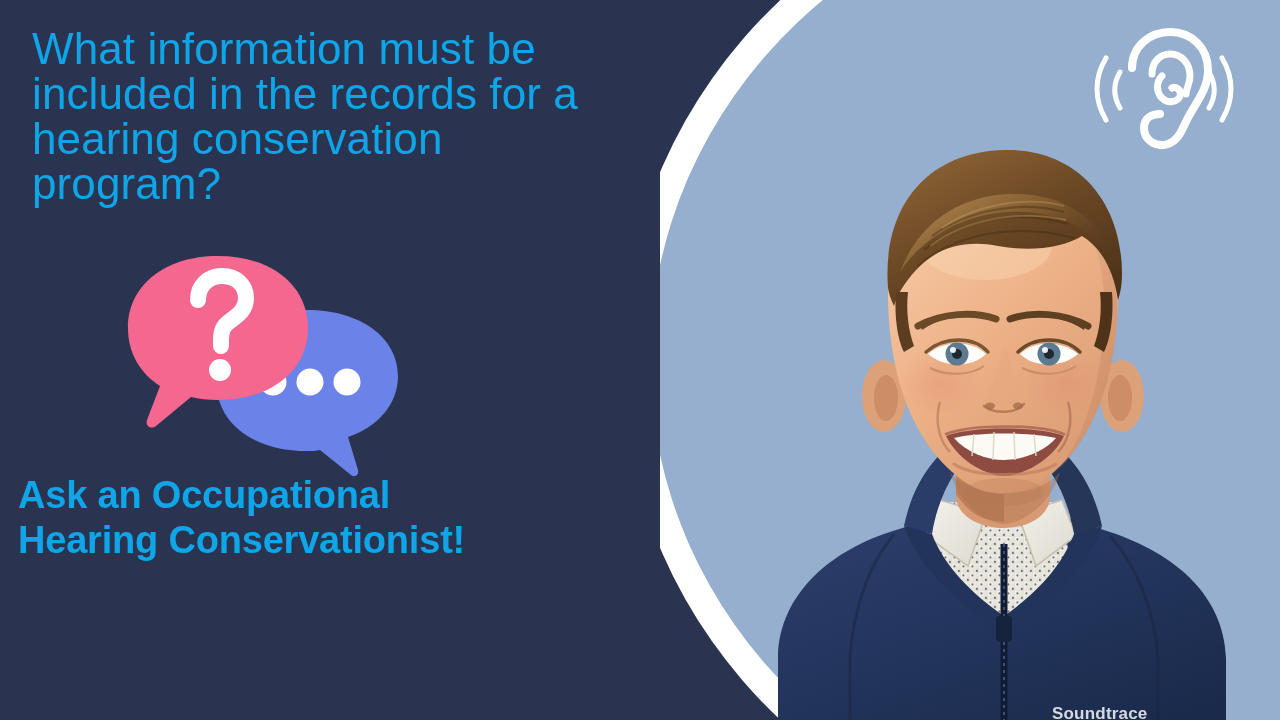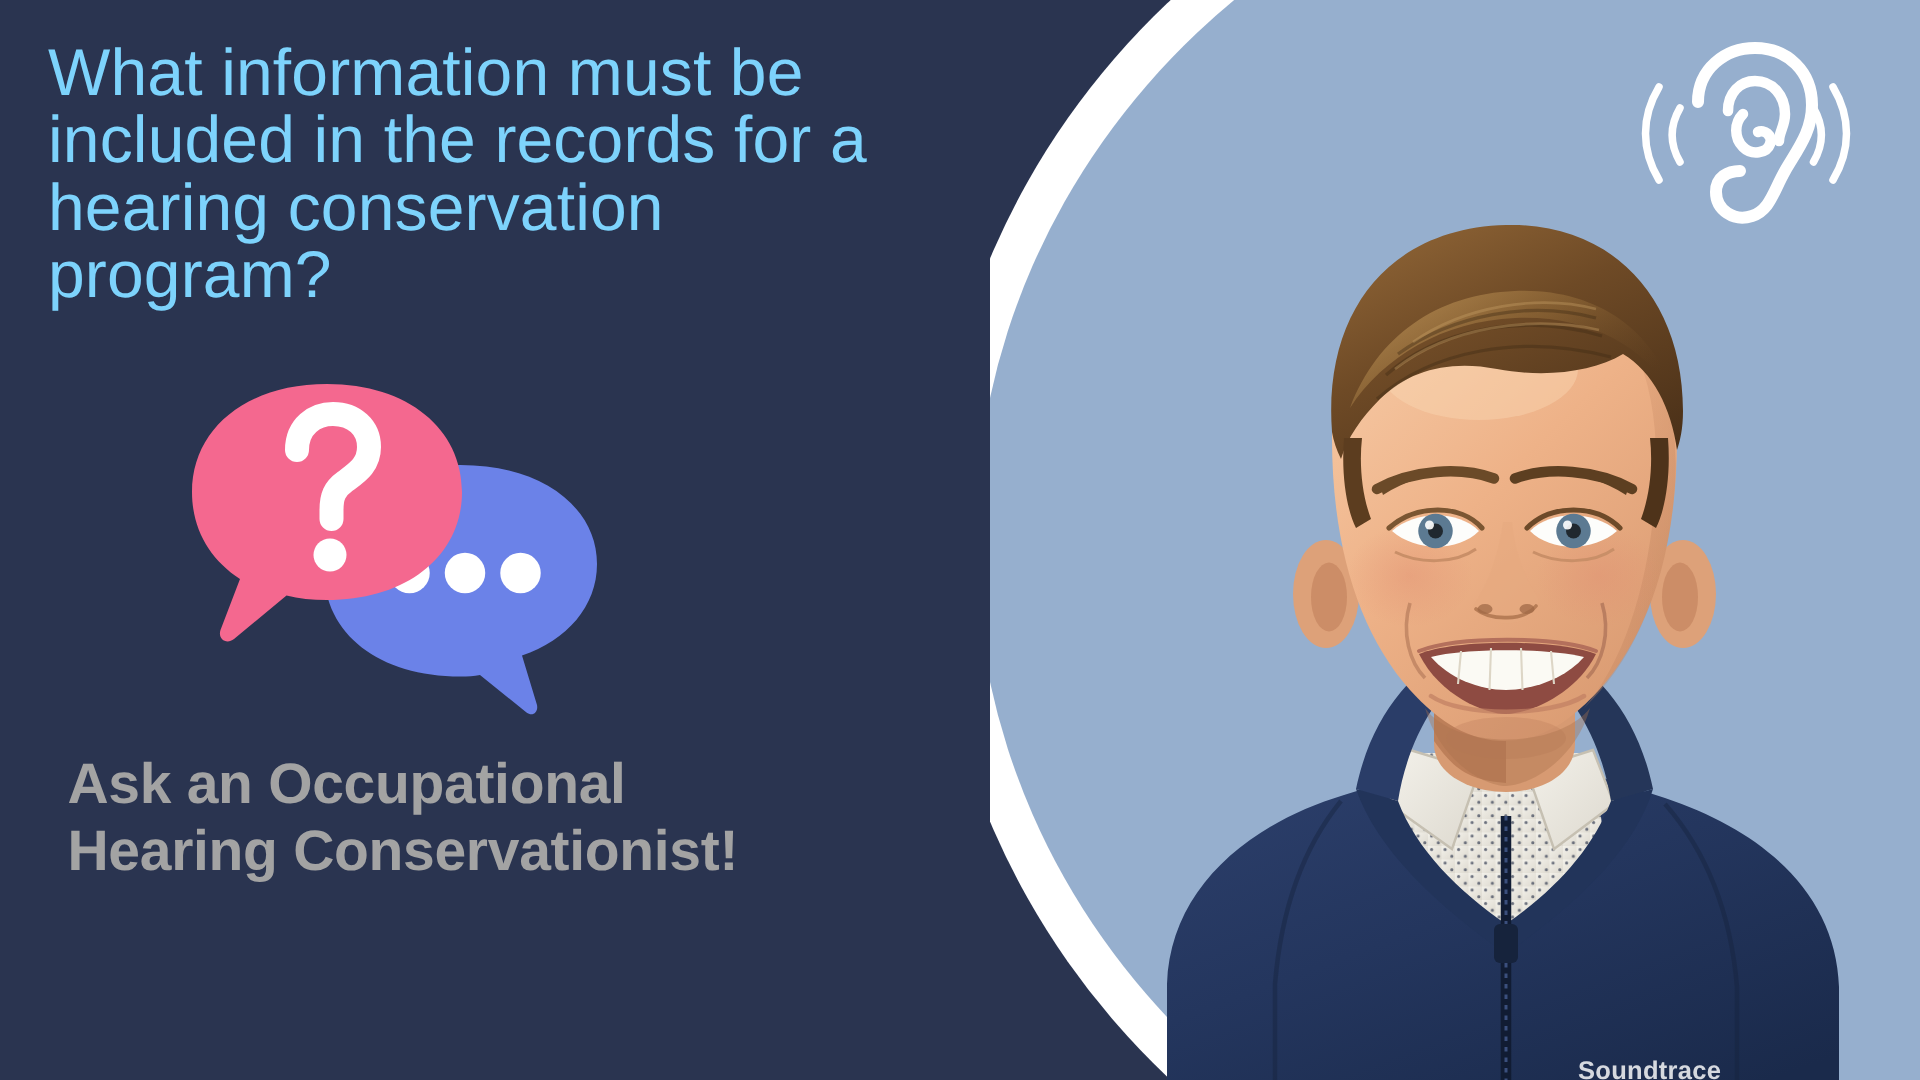--- a/index.html
+++ b/index.html
@@ -73,51 +73,50 @@
     z-index: 5;
     overflow: hidden;
   }
 
   
   .headline {
     position: absolute;
     left: 32px;
     top: 27px;
     width: 650px;
-    color: #7dd3fc;
+    color: #0ea5e9;
     font-size: 44px;
     font-weight: 300;
     line-height: 1.02;
     letter-spacing: 0.1px;
     z-index: 4;
     white-space: pre-line;
   }
 
   .bubbles {
     position: absolute;
     left: 126px;
     top: 252px;
     width: 290px;
     height: 240px;
     z-index: 4;
   }
 
   .cta-title {
     position: absolute;
     left: 18px;
-    top: 501px;
+    top: 473px;
     width: 640px;
-    color: #a3a3a3;
+    color: #0ea5e9;
     font-size: 38px;
     font-weight: 700;
     line-height: 1.18;
     letter-spacing: -0.2px;
     z-index: 4;
     white-space: pre-line;
-    margin-left: 27px;
   }
 
   .byline {
     position: absolute;
     left: 70px;
     top: 629px;
     color: #ffffff;
     font-size: 20px;
     font-weight: 500;
     letter-spacing: 0.1px;

